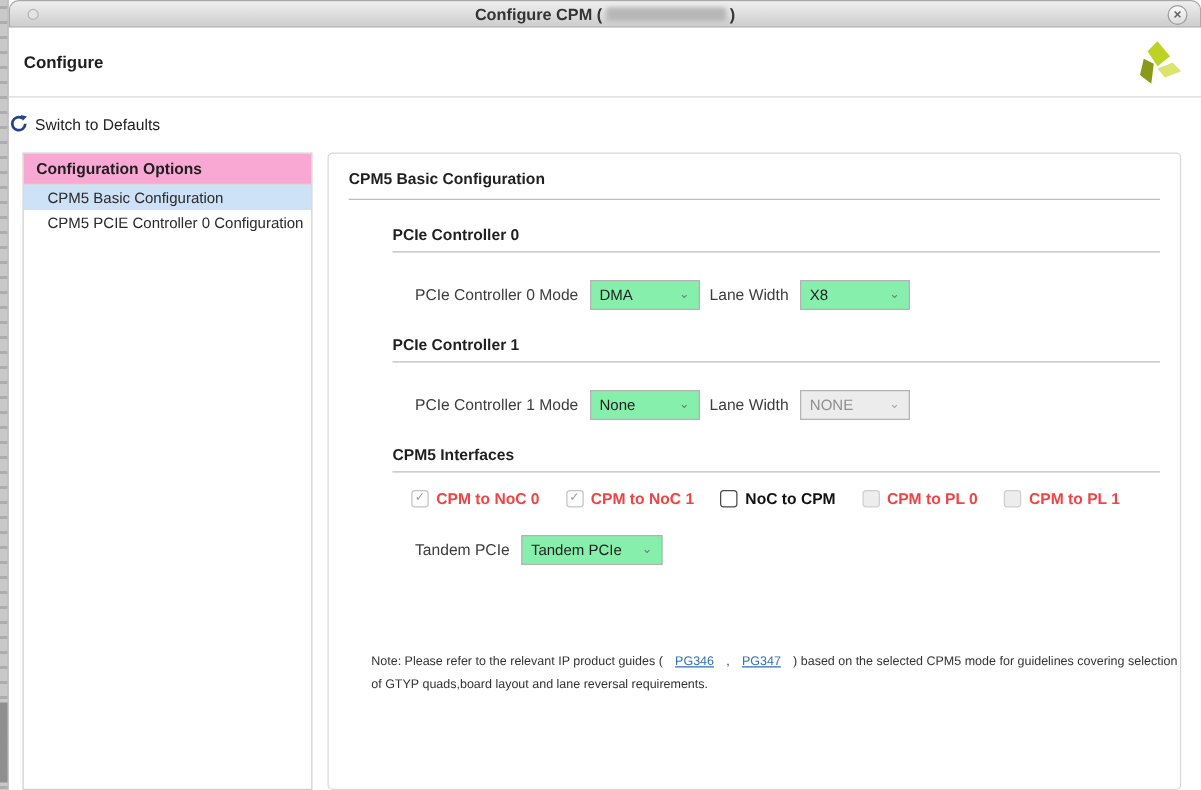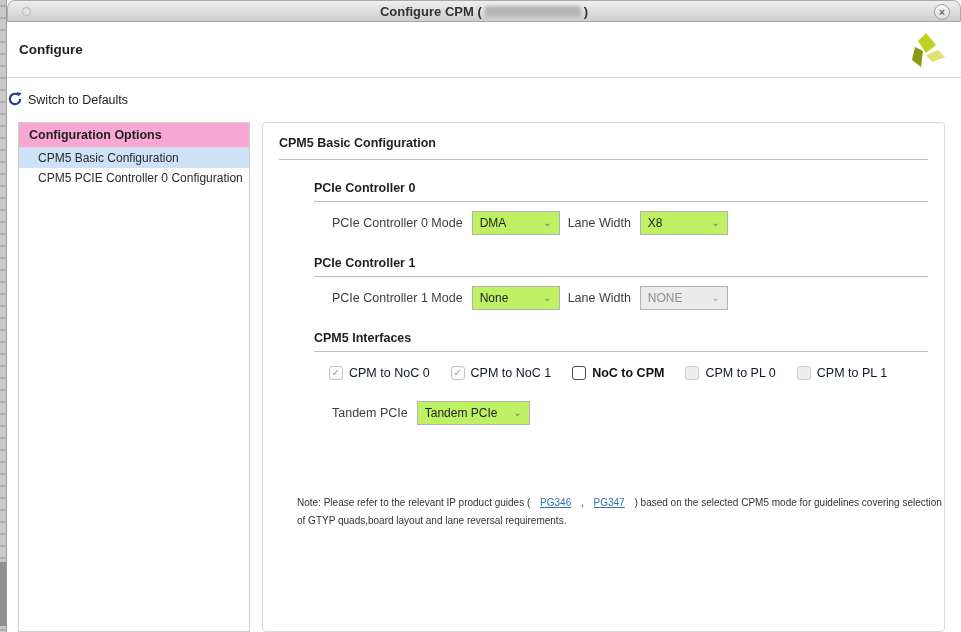--- a/index.html
+++ b/index.html
@@ -81,45 +81,45 @@
   }
   .main-title {
     font-weight:bold; font-size:12.5px; color:#1f1f1f;
     padding-bottom:9px; border-bottom:1px solid #bdbdbd;
   }
   .section { margin-left:35px; margin-top:21px; }
   .section-title {
     font-weight:bold; font-size:12.5px; color:#1f1f1f;
     padding-bottom:6px; border-bottom:1px solid #bdbdbd;
   }
-  .field-row { display:flex; align-items:center; margin:9px 0 0 18px; color:#3d3d3d; }
+  .field-row { display:flex; align-items:center; margin:22px 0 0 18px; color:#3d3d3d; }
   .field-label { margin-right:9px; }
   .field-label.second { margin-left:8px; }
 
   .dropdown {
-    height:24px; border:1px solid #b3b3b3; background:#bef264; cursor:pointer;
+    height:24px; border:1px solid #b3b3b3; background:#86efac; cursor:pointer;
     display:flex; align-items:center; justify-content:space-between;
     padding:0 7px; font-size:12px; color:#1f1f1f;
   }
   .dd-w88 { width:88px; } .dd-w113 { width:113px; }
   .dropdown.disabled { background:#ececec; color:#8e8e8e; cursor:default; }
   .chevron { font-size:10px; color:#777; line-height:1; }
   .dropdown.disabled .chevron { color:#a5a5a5; }
 
   .checkbox-row { display:flex; align-items:center; margin:14px 0 0 15px; gap:21px; }
   .cb-item { display:flex; align-items:center; gap:6px; cursor:pointer; }
   .checkbox {
     width:14px; height:14px; border-radius:3px; flex:none;
     display:flex; align-items:center; justify-content:center;
     font-size:10px; line-height:1;
   }
   .cb-checked-dis   { border:1px solid #c3c3c3; background:#fcfcfc; color:#9a9a9a; }
   .cb-unchecked-en  { border:1.5px solid #4a4a4a; background:#fff; color:transparent; }
   .cb-unchecked-dis { border:1px solid #cfcfcf; background:#ededed; color:transparent; }
-  .cb-label-dis { color:#0f172a; }
+  .cb-label-dis { color:#ef4444;font-weight:bold; }
   .cb-label-en  { color:#111; font-weight:600; }
 
   .note {
     margin:69px 0 0 18px; width:652px;
     font-size:10px; color:#333; line-height:1.78;
   }
   .note .link { color:var(--link-color); text-decoration:underline; cursor:pointer; margin:0 7px; }
 </style>
 </head>
 <body>

